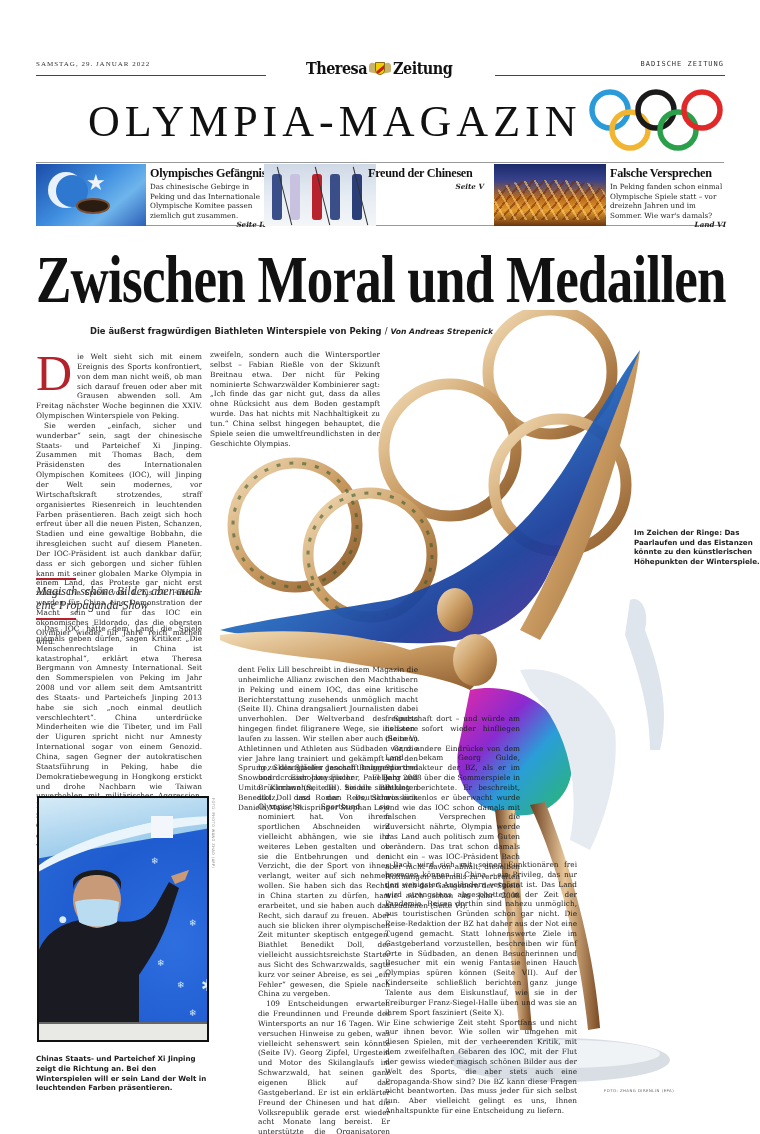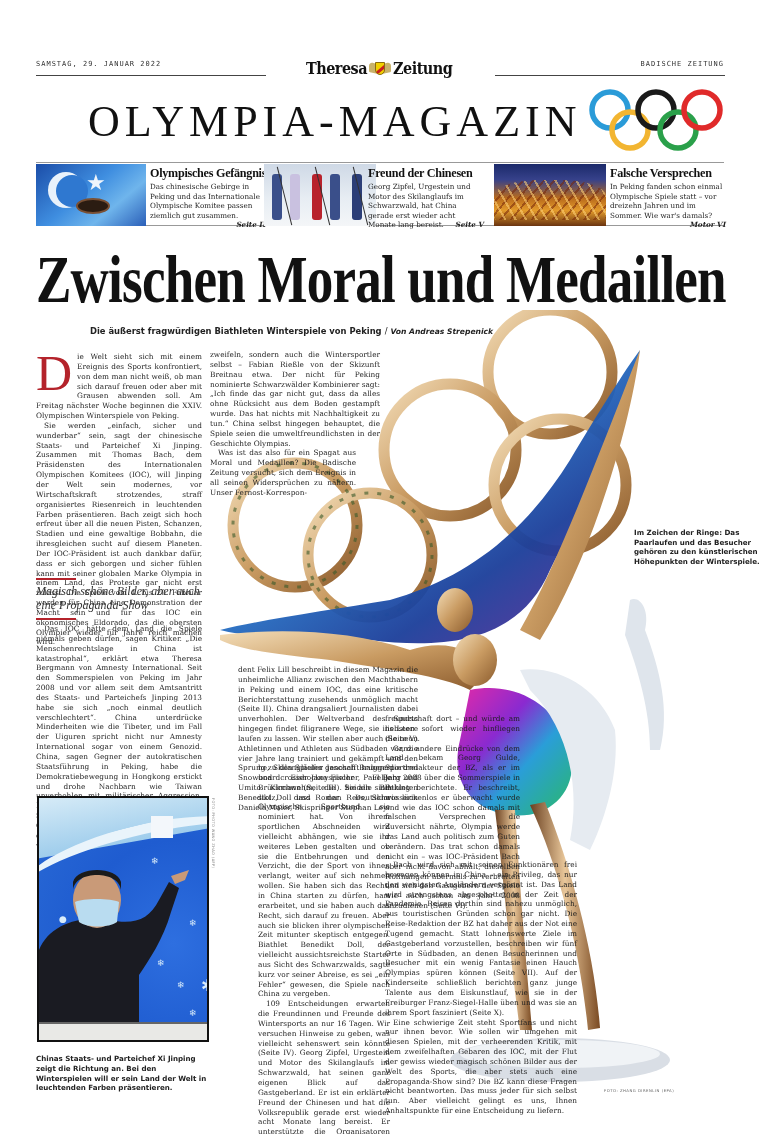--- a/index.html
+++ b/index.html
@@ -1,21 +1,21 @@
 <!DOCTYPE html>
 <html><head>
 <meta charset="utf-8">
 <style>
   * { box-sizing: border-box; margin: 0; padding: 0; }
   html, body { width: 760px; height: 1134px; background: #ffffff; overflow: hidden; }
   body { position: relative; font-family: "DejaVu Serif", serif; color: #1a1a1a; }
 
   
   .topline { position: absolute; top: 60px; font-family: "DejaVu Sans Mono", monospace; font-size: 7px; letter-spacing: 1px; color: #333; }
-  .date { left: 36px; }
+  .date { left: 36px; font-family: Liberation Serif, serif; }
   .pubname-right { right: 36px; }
   .rule-left { position: absolute; left: 36px; top: 75px; width: 230px; height: 1px; background: #444; }
   .rule-right { position: absolute; left: 495px; top: 75px; width: 230px; height: 1px; background: #444; }
   .logo { position: absolute; left: 306px; top: 59px; display: flex; align-items: center; gap: 2px;
           font-family: "DejaVu Serif Condensed", "DejaVu Serif", serif; font-weight: bold; font-size: 16px; color: #111; letter-spacing: -0.5px; }
   .crest { width: 22px; height: 16px; position: relative; display: inline-block; }
   .crest .wing { position: absolute; top: 2px; width: 9px; height: 10px; background: #c9b26a; border-radius: 40% 40% 10% 10%; }
   .crest .wing.l { left: 0; transform: skewY(12deg); }
   .crest .wing.r { right: 0; transform: skewY(-12deg); }
   .crest .shield { position: absolute; left: 6px; top: 1px; width: 10px; height: 13px; background: #f1d000; border: 1px solid #8a6a10; border-radius: 0 0 5px 5px; overflow: hidden; }
@@ -135,33 +135,32 @@
     <div class="leg" style="left:48px;background:#b8222c"></div>
     <div class="leg" style="left:66px;background:#3a4f8a"></div>
     <div class="leg" style="left:88px;background:#2c3e77"></div>
     <div class="pole" style="left:20px"></div>
     <div class="pole" style="left:58px"></div>
     <div class="pole" style="left:96px"></div>
   </div>
   <div class="teaser-text tt2">
     <div class="teaser-title">Freund der Chinesen</div>
     <div class="teaser-body">
-      <span>Georg Zipfel, Urgestein und Motor des Skilanglaufs im Schwarzwald, hat China gerade erst wieder acht Monate lang bereist.</span>
       <span class="teaser-ref">Seite V</span>
     </div>
   </div>
 
   <div class="teaser-img ti3">
     <div class="mesh"></div>
   </div>
   <div class="teaser-text tt3">
     <div class="teaser-title">Falsche Versprechen</div>
     <div class="teaser-body">
       <span>In Peking fanden schon einmal Olympische Spiele statt – vor dreizehn Jahren und im Sommer. Wie war's damals?</span>
-      <span class="teaser-ref">Motor VI</span>
+      <span class="teaser-ref">Land VI</span>
     </div>
   </div>
 </div>
 
 <h1 class="headline">Zwischen Moral und Medaillen</h1>
 <div class="subline">
   <span>Die äußerst fragwürdigen Biathleten Winterspiele von Peking</span><span class="sep">/</span><span class="author">Von Andreas Strepenick</span>
 </div>
 
 <svg class="sculpture" viewBox="0 0 480 780">
@@ -257,35 +256,34 @@
       <path d="M132 6 L150 0 L146 10 L136 14 Z" fill="#c99a78"></path>
     </svg>
     <div class="board"></div>
   </div>
 </div>
 <div class="credit-v">FOTO: PHOTO WANG ZHAO (AFP)</div>
 <div class="caption-xi">Chinas Staats- und Parteichef Xi Jinping zeigt die Richtung an. Bei den Winterspielen will er sein Land der Welt in leuchtenden Farben präsentieren.</div>
 
 <div class="col c2a">
   <p class="noindent">zweifeln, sondern auch die Wintersportler selbst – Fabian Rießle von der Skizunft Breitnau etwa. Der nicht für Peking nominierte Schwarzwälder Kombinierer sagt: „Ich finde das gar nicht gut, dass da alles ohne Rücksicht aus dem Boden gestampft wurde. Das hat nichts mit Nachhaltigkeit zu tun.“ China selbst hingegen behauptet, die Spiele seien die umweltfreundlichsten in der Geschichte Olympias.</p>
-  <p class="narrow">Was ist das also für ein Spagat aus Moral und Medaillen? Die Badische Zeitung versucht, sich dem Ereignis in all seinen Widersprüchen zu nähern. Unser Fernost-Korrespon-</p>
 </div>
 
 <div class="col c2b" style="top:665px;">
   <p class="noindent">dent Felix Lill beschreibt in diesem Magazin die unheimliche Allianz zwischen den Machthabern in Peking und einem IOC, das eine kritische Berichterstattung zusehends unmöglich macht (Seite II). China drangsaliert Journalisten dabei unverhohlen. Der Weltverband des Sports hingegen findet filigranere Wege, sie ins Leere laufen zu lassen. Wir stellen aber auch die neun Athletinnen und Athleten aus Südbaden vor, die vier Jahre lang trainiert und gekämpft und den Sprung zu den Spielen geschafft haben: die drei Snowboardcrosser Jana Fischer, Paul Berg und Umito Kirchwehm, die beiden Biathleten Benedikt Doll und Roman Rees, Skicrosserin Daniela Maier, Skispringer Stephan Ley-</p>
 </div>
 
 <div class="col c2c">
   <p class="noindent">he, Skilangläufer Janosch Brugger und Eishockeyspieler Felix Brückmann (Seite III). Sie alle sind stolz, dass der Deutsche Olympische Sportbund sie nominiert hat. Von ihrem sportlichen Abschneiden wird vielleicht abhängen, wie sie ihr weiteres Leben gestalten und ob sie die Entbehrungen und den Verzicht, die der Sport von ihnen verlangt, weiter auf sich nehmen wollen. Sie haben sich das Recht, in China starten zu dürfen, hart erarbeitet, und sie haben auch das Recht, sich darauf zu freuen. Aber auch sie blicken ihrer olympischen Zeit mitunter skeptisch entgegen. Biathlet Benedikt Doll, der vielleicht aussichtsreichste Starter aus Sicht des Schwarzwalds, sagte kurz vor seiner Abreise, es sei „ein Fehler“ gewesen, die Spiele nach China zu vergeben.</p>
   <p>109 Entscheidungen erwarten die Freundinnen und Freunde des Wintersports an nur 16 Tagen. Wir versuchen Hinweise zu geben, was vielleicht sehenswert sein könnte (Seite IV). Georg Zipfel, Urgestein und Motor des Skilanglaufs im Schwarzwald, hat seinen ganz eigenen Blick auf das Gastgeberland. Er ist ein erklärter Freund der Chinesen und hat die Volksrepublik gerade erst wieder acht Monate lang bereist. Er unterstützte die Organisatoren und gab das Wissen weiter, das er sich in sechs Jahrzehnten erarbeitet hat. „Ich vermisse China“, sagt der Kirchzartener. Er schwärmt von der Gast-</p>
 </div>
 
 <div class="col c3a">
   <p class="noindent">freundschaft dort – und würde am liebsten sofort wieder hinfliegen (Seite V).</p>
   <p>Ganz andere Eindrücke von dem Land bekam Georg Gulde, Sportredakteur der BZ, als er im Jahr 2008 über die Sommerspiele in Peking berichtete. Er beschreibt, wie lückenlos er überwacht wurde und wie das IOC schon damals mit falschen Versprechen die Zuversicht nährte, Olympia werde das Land auch politisch zum Guten verändern. Das trat schon damals nicht ein – was IOC-Präsident Bach aber nicht davon abhält, dieselben Hoffnungen abermals zu verbreiten und sich den Gastgebern der Spiele wie auch schon im Jahr 2008 anzudienen (Seite VI).</p>
 </div>
 <div class="col c3b">
   <p>Bach wird sich mit seinen Funktionären frei bewegen können in China – ein Privileg, das nur den wenigsten Ausländern vergönnt ist. Das Land wird strengstens abgeschottet in der Zeit der Pandemie. Reisen dorthin sind nahezu unmöglich, aus touristischen Gründen schon gar nicht. Die Reise-Redaktion der BZ hat daher aus der Not eine Tugend gemacht. Statt lohnenswerte Ziele im Gastgeberland vorzustellen, beschreiben wir fünf Orte in Südbaden, an denen Besucherinnen und Besucher mit ein wenig Fantasie einen Hauch Olympias spüren können (Seite VII). Auf der Kinderseite schließlich berichten ganz junge Talente aus dem Eiskunstlauf, wie sie in der Freiburger Franz-Siegel-Halle üben und was sie an ihrem Sport fasziniert (Seite X).</p>
   <p>Eine schwierige Zeit steht Sportfans und nicht nur ihnen bevor. Wie sollen wir umgehen mit diesen Spielen, mit der verheerenden Kritik, mit dem zweifelhaften Gebaren des IOC, mit der Flut der gewiss wieder magisch schönen Bilder aus der Welt des Sports, die aber stets auch eine Propaganda-Show sind? Die BZ kann diese Fragen nicht beantworten. Das muss jeder für sich selbst tun. Aber vielleicht gelingt es uns, Ihnen Anhaltspunkte für eine Entscheidung zu liefern.</p>
 </div>
 
-<div class="caption-main">Im Zeichen der Ringe: Das Paarlaufen und das Besucher gehören zu den künstlerischen Höhepunkten der Winterspiele.</div>
+<div class="caption-main">Im Zeichen der Ringe: Das Paarlaufen und das Eistanzen könnte zu den künstlerischen Höhepunkten der Winterspiele.</div>
 <div class="credit-photo">FOTO: ZHANG DIRENLIN (EPA)</div>
 
 </body></html>

